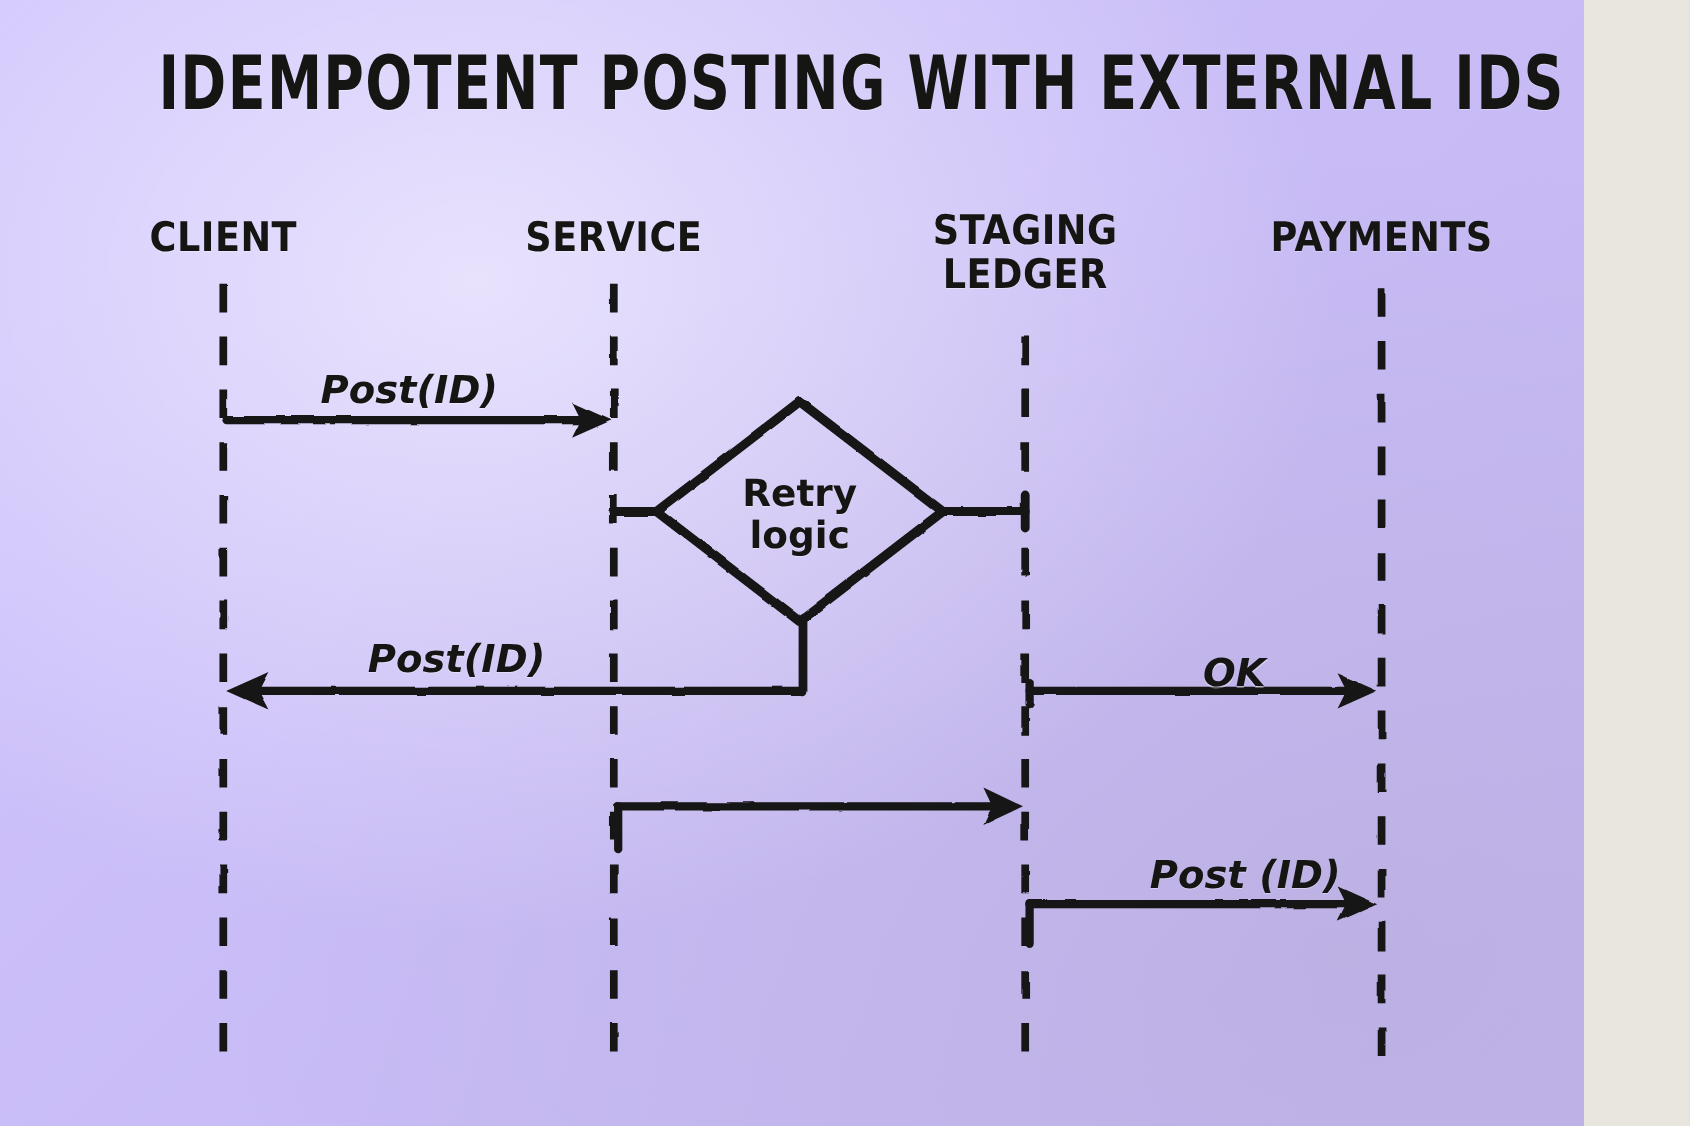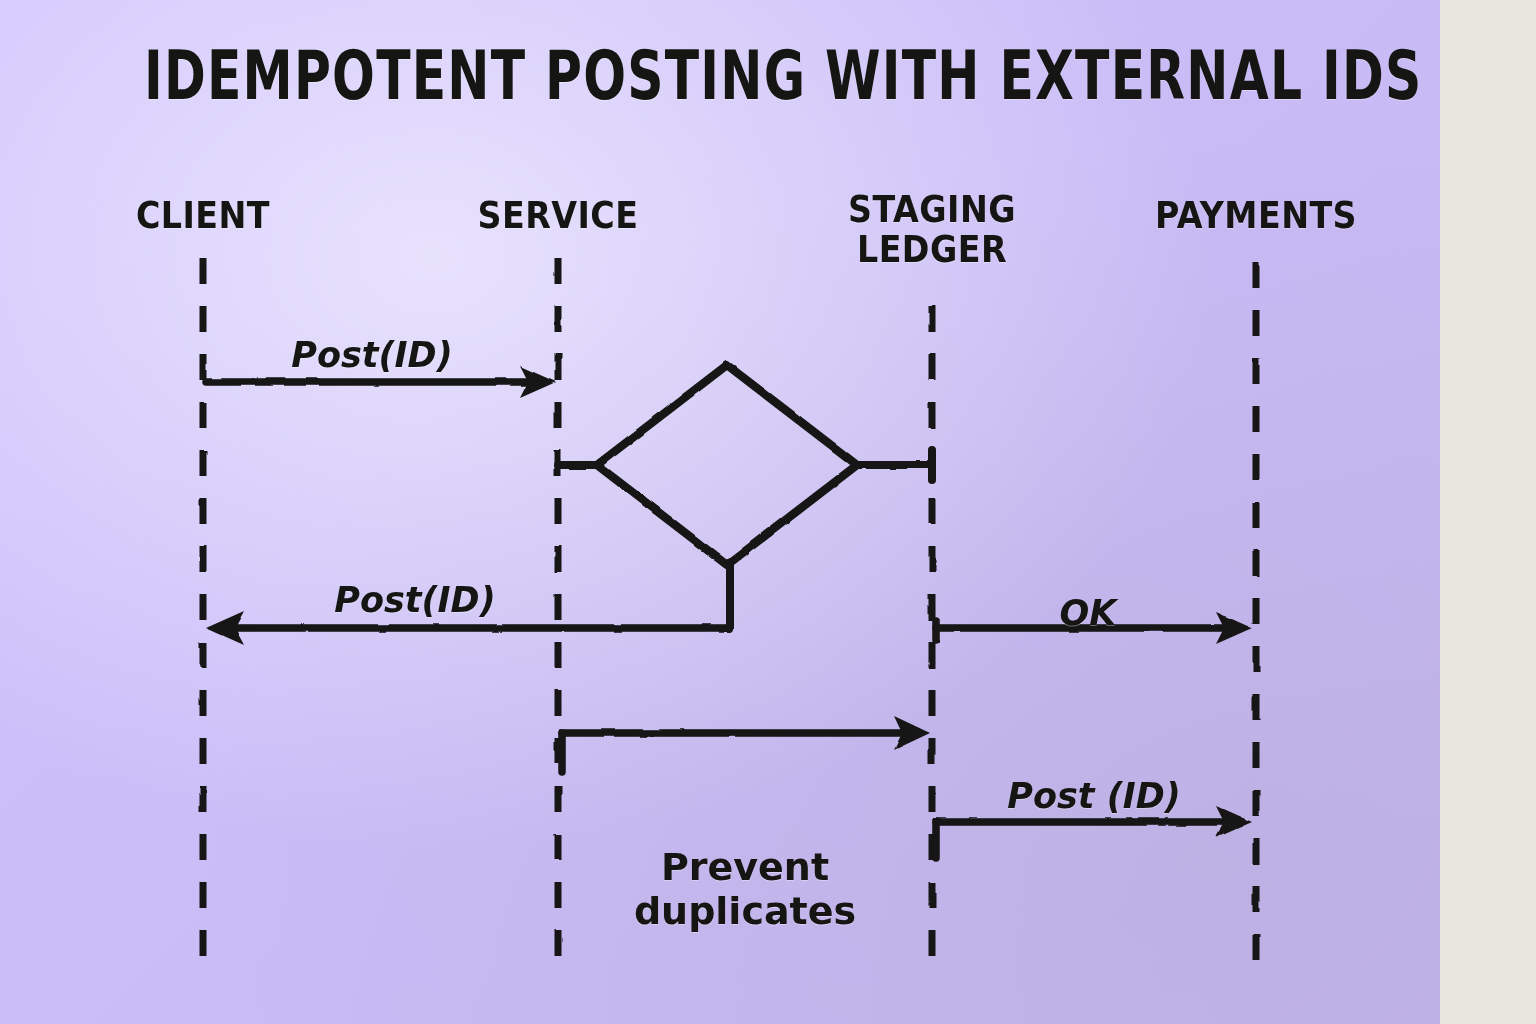--- a/index.html
+++ b/index.html
@@ -183,22 +183,22 @@
 
   <div class="actor-label" style="left:932px; top:190px;">STAGING
 LEDGER</div>
 
   <div class="actor-label" style="left:1256px; top:196px;">PAYMENTS</div>
 
   <div class="msg-label" style="left:372px; top:335px;">Post(ID)</div>
 
   <div class="msg-label" style="left:415px; top:580px;">Post(ID)</div>
 
-  <div class="msg-label" style="left:1088px; top:593px;">OK</div>
-
-
-  <div class="msg-label" style="left:1094px; top:776px;">Post (ID)</div>
-
-
-  <div class="note-label" style="left:745px; top:845px;">Prevent
-duplicates</div>
+  <div class="msg-label" style="left:1122px; top:593px;">OK</div>
+
+
+  <div class="msg-label" style="left:1132px; top:776px;">Post (ID)</div>
+
+  <div class="node-label" style="left:727px; top:468px;">Retry
+logic</div>
+
 
 </div>
 
 </body></html>

